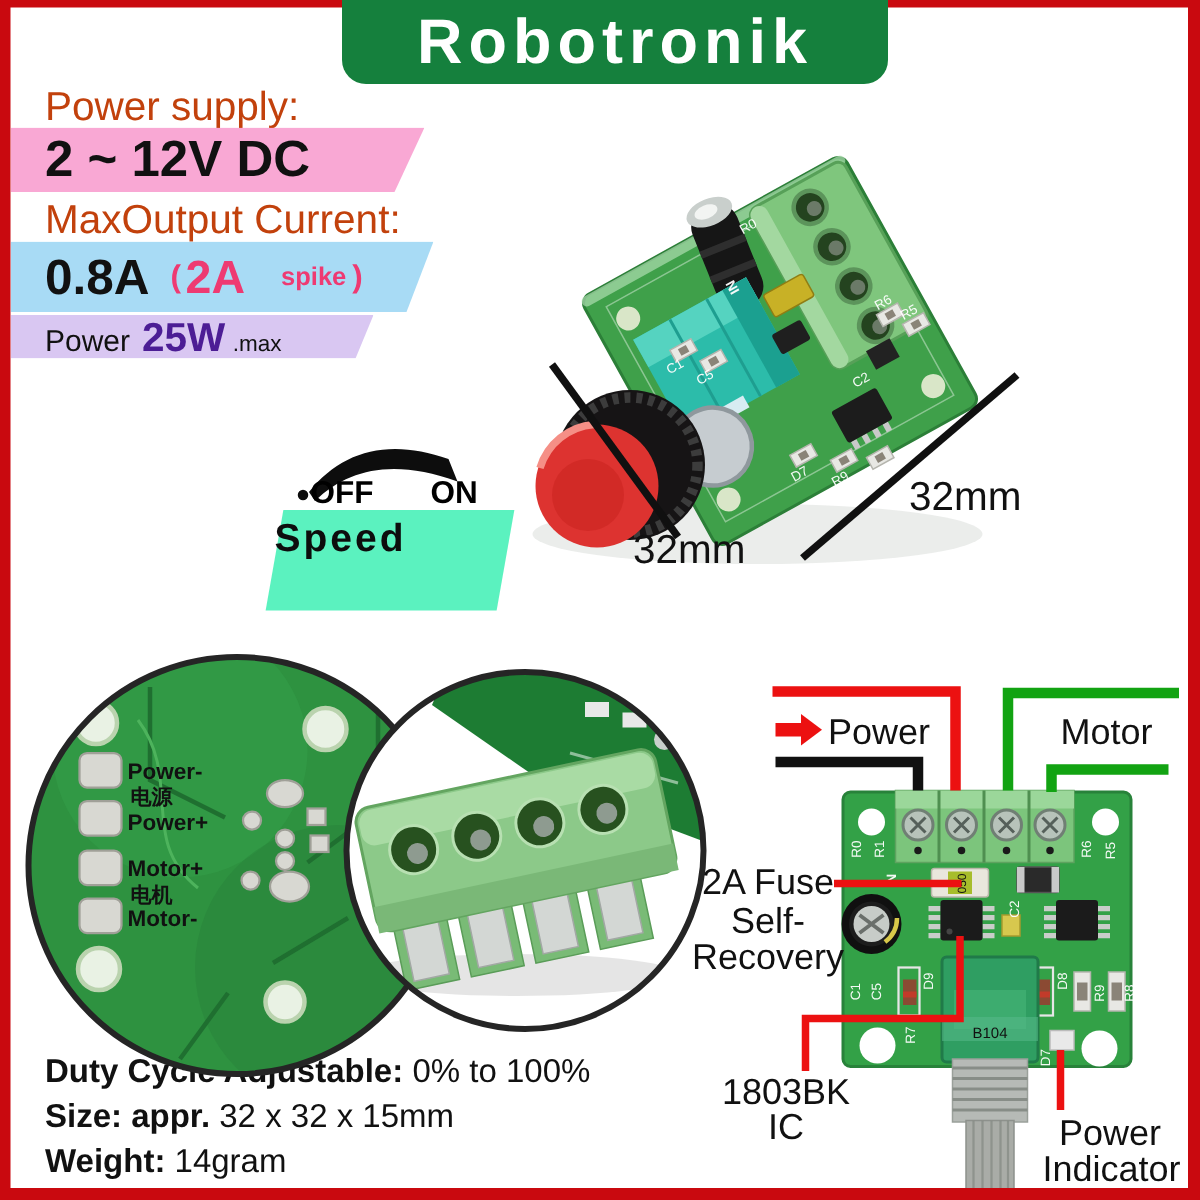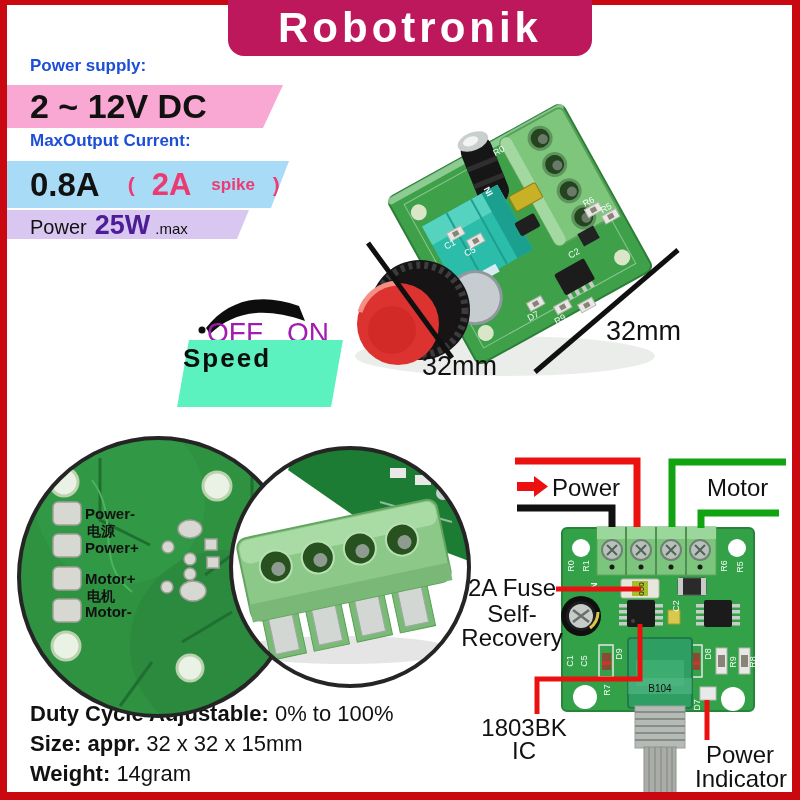--- a/index.html
+++ b/index.html
@@ -1,36 +1,36 @@
 <!DOCTYPE html>
 <html><head>
 <meta charset="utf-8">
 <style>
   html,body{margin:0;padding:0;}
   body{width:800px;height:800px;background:#fff;font-family:"Liberation Sans",sans-serif;position:relative;overflow:hidden;}
   .stage{position:absolute;inset:0;}
   .frame{position:absolute;inset:0;border-left:7px solid #c9090f;border-top:5px solid #c9090f;border-right:8px solid #c9090f;border-bottom:8px solid #c9090f;pointer-events:none;z-index:40;}
-  .banner{position:absolute;left:228px;top:0;width:364px;height:56px;background:#be185d;border-radius:0 0 16px 16px;z-index:41;display:flex;align-items:center;justify-content:center;}
+  .banner{position:absolute;left:228px;top:0;width:364px;height:56px;background:#15803d;border-radius:0 0 16px 16px;z-index:41;display:flex;align-items:center;justify-content:center;}
   .banner h1{margin:0;color:#fff;font-size:42px;font-weight:bold;letter-spacing:4px;}
-  .plain-label{position:absolute;left:30px;color:#1d4ed8;font-size:17px;font-weight:700;white-space:nowrap;}
+  .plain-label{position:absolute;left:30px;color:#c2410c;font-size:27px;font-weight:400;white-space:nowrap;}
   .bar{position:absolute;left:7px;display:flex;align-items:baseline;white-space:nowrap;}
   .bar.lime{top:85px;width:276px;height:43px;background:#f9a8d4;clip-path:polygon(0 0,100% 0,calc(100% - 20px) 100%,0 100%);}
   .bar.lime .big{font-size:34px;font-weight:bold;color:#111;line-height:43px;padding-left:23px;}
-  .bar.blue{top:161px;width:282px;height:47px;background:#a8dbf5;clip-path:polygon(0 0,100% 0,calc(100% - 18px) 100%,0 100%);align-items:center;gap:14px;}
+  .bar.blue{top:161px;width:282px;height:47px;background:#a8dbf5;clip-path:polygon(0 0,100% 0,calc(100% - 18px) 100%,0 100%);align-items:center;}
   .bar.blue .amp{font-size:33px;font-weight:bold;color:#111;padding-left:23px;}
   .bar.blue .pink{color:#ee3a72;font-weight:bold;}
   .bar.blue .paren{font-size:21px;margin:0 3px 0 14px;}
   .bar.blue .paren2{font-size:21px;margin-left:4px;}
   .bar.blue .spikeval{font-size:31px;}
-  .bar.blue .spikeword{font-size:17px;margin-left:6px;}
+  .bar.blue .spikeword{font-size:17px;margin-left:24px;}
   .bar.lavender{top:210px;width:242px;height:29px;background:#d9c7f2;clip-path:polygon(0 0,100% 0,calc(100% - 12px) 100%,0 100%);align-items:baseline;}
   .bar.lavender .w1{font-size:20px;color:#111;padding-left:23px;}
   .bar.lavender .w2{font-size:27px;font-weight:bold;color:#4c1d95;margin-left:8px;}
   .bar.lavender .w3{font-size:15px;color:#111;margin-left:5px;}
-  .onoff{position:absolute;top:317px;font-size:28px;font-weight:normal;color:#a21caf;}
+  .onoff{position:absolute;top:317px;font-size:21px;font-weight:bold;color:#000000;}
   .para{position:absolute;left:183px;top:340px;width:154px;height:67px;background:#5bf2bf;transform:skewX(-10deg);z-index:5;}
   .para-text{position:absolute;left:183px;top:344px;width:154px;z-index:6;font-size:26px;font-weight:600;letter-spacing:2px;line-height:29px;color:#0d0d0d;}
   .footer{position:absolute;left:30px;top:699px;z-index:5;}
   .footer .row{font-size:22px;color:#111;line-height:30px;white-space:nowrap;}
   .footer .lbl{font-weight:bold;}
   svg{position:absolute;font-family:"Liberation Sans",sans-serif;}
   svg text{fill:#111;}
   .silk{fill:#fff;font-size:9px;opacity:.95;}
 </style>
 </head>

